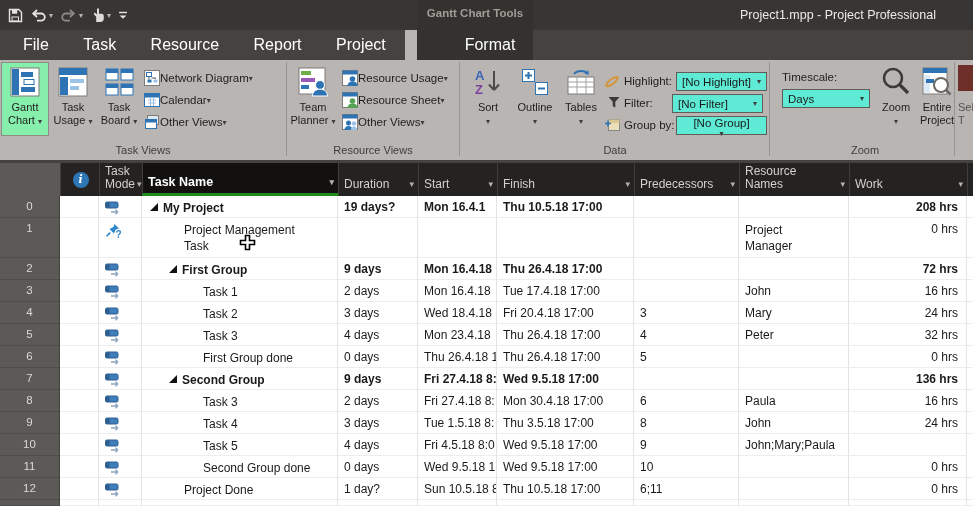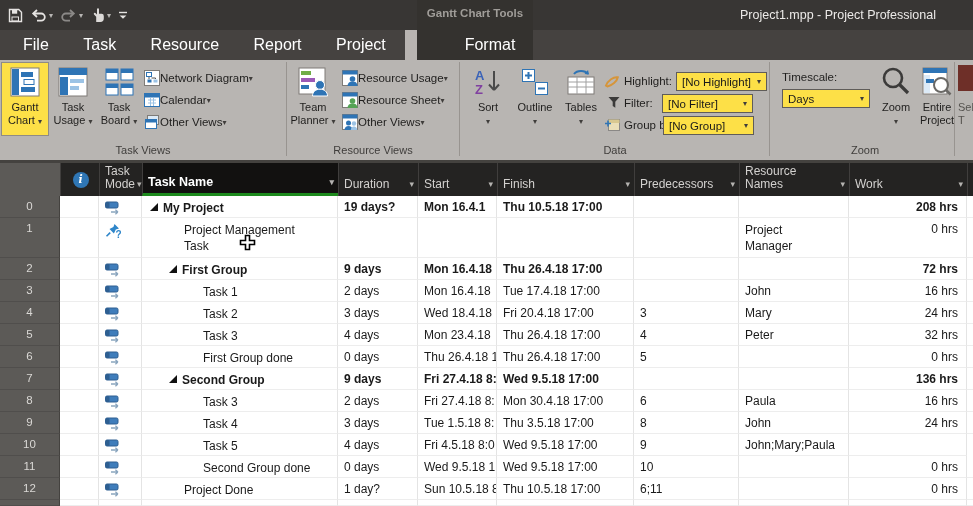--- a/index.html
+++ b/index.html
@@ -23,25 +23,25 @@
        font-size:13px;color:#8f8d8b;}
   
   #ribbon{position:absolute;left:0;top:60px;width:973px;height:100px;background:#b8b5b2;}
   #ribbon-bottom-strip{position:absolute;left:0;top:160px;width:973px;height:3px;background:#44423f;}
   .rgroup{position:absolute;top:0;height:100px;}
   .rdivider{position:absolute;top:2px;height:94px;width:1px;background:#989490;}
   .glabel{position:absolute;bottom:4px;left:0;width:100%;text-align:center;font-size:11px;color:#3f3d3b;}
   .bigbtn{position:absolute;top:3px;height:72px;display:flex;flex-direction:column;align-items:center;
        font-size:11px;color:#1f1e1d;text-align:center;line-height:13px;}
   .bigbtn .bicon{height:34px;display:flex;align-items:center;margin-top:2px;margin-bottom:2px;}
-  .bigbtn.selected{background:#fde047;outline:1px solid #8f8b86;}
+  .bigbtn.selected{background:#86efac;outline:1px solid #8f8b86;}
   .smallbtn{position:absolute;height:18px;display:flex;align-items:center;
        font-size:11.5px;color:#1f1e1d;white-space:nowrap;}
   .scaret{font-size:8px;color:#3f3d3b;}
-  .rdrop{position:absolute;height:19px;background:#fde047;border:1px solid #5f5c59;
+  .rdrop{position:absolute;height:19px;background:#5eead4;border:1px solid #5f5c59;
        font-size:11.5px;color:#1a1a1a;display:flex;align-items:center;justify-content:space-between;
        padding:0 5px;box-sizing:border-box;}
   .dlabel{position:absolute;font-size:11.5px;color:#1f1e1d;white-space:nowrap;}
   
   #tablewrap{position:absolute;left:0;top:163px;width:973px;height:343px;background:#fff;}
   .t-row,#t-header{display:grid;grid-template-columns:60px 39px 43px 196px 80px 79px 137px 105px 110px 118px 6px;}
   #t-header{height:33px;}
   .h{background:#242322;color:#d3d1cf;font-size:12px;display:flex;align-items:flex-end;
      justify-content:space-between;padding:0 4px 5px 5px;box-sizing:border-box;
      border-left:1px solid #403e3d;line-height:13px;}
@@ -300,31 +300,31 @@
       </svg>
     <span class="dlabel" style="left:163px;top:15px;">Highlight:</span>
     <div class="rdrop" style="left:215px;top:12px;width:91px;">
       <span>[No Highlight]</span>
         <span class="scaret">▾</span>
     </div>
     <svg width="16" height="16" style="position:absolute;left:145px;top:34px;">
         <path d="M2.5 3h11l-4.2 4.8v6l-2.6-1.8v-4.2z" fill="#3b3a39"></path>
       </svg>
     <span class="dlabel" style="left:163px;top:37px;">Filter:</span>
-    <div class="rdrop" style="left:201px;top:34px;width:91px;">
+    <div class="rdrop" style="left:211px;top:34px;width:91px;">
       <span>[No Filter]</span>
         <span class="scaret">▾</span>
     </div>
     <svg width="16" height="16" style="position:absolute;left:143px;top:57px;">
         <rect x="4.5" y="2.5" width="11" height="11" fill="#eadfb8" stroke="#8a8886"></rect>
         <rect x="4.5" y="2.5" width="11" height="3.5" fill="#d8c890"></rect>
         <path d="M1 6.5h6M4 3.5v6" stroke="#2e74b5" stroke-width="1.6"></path>
       </svg>
     <span class="dlabel" style="left:163px;top:59px;">Group by:</span>
-    <div class="rdrop" style="left:202px;top:56px;width:91px;">
+    <div class="rdrop" style="left:215px;top:56px;width:91px;flex-direction:column;">
       <span>[No Group]</span>
         <span class="scaret">▾</span>
     </div>
     <span class="glabel">Data</span>
   </div>
   <div class="rdivider" style="left:769px;"></div>
 
   <div class="rgroup" style="left:770px;width:184px;">
     <span class="dlabel" style="left:12px;top:11px;">Timescale:</span>
     <div class="rdrop" style="left:12px;top:29px;width:88px;">

